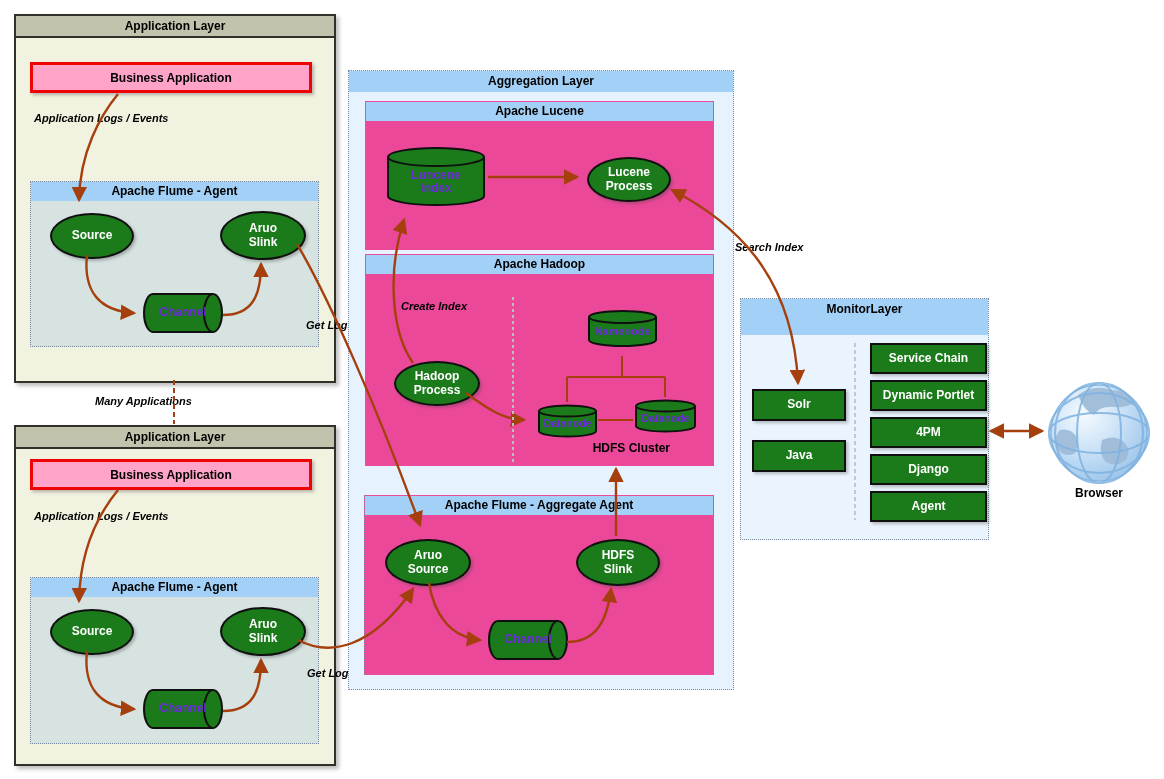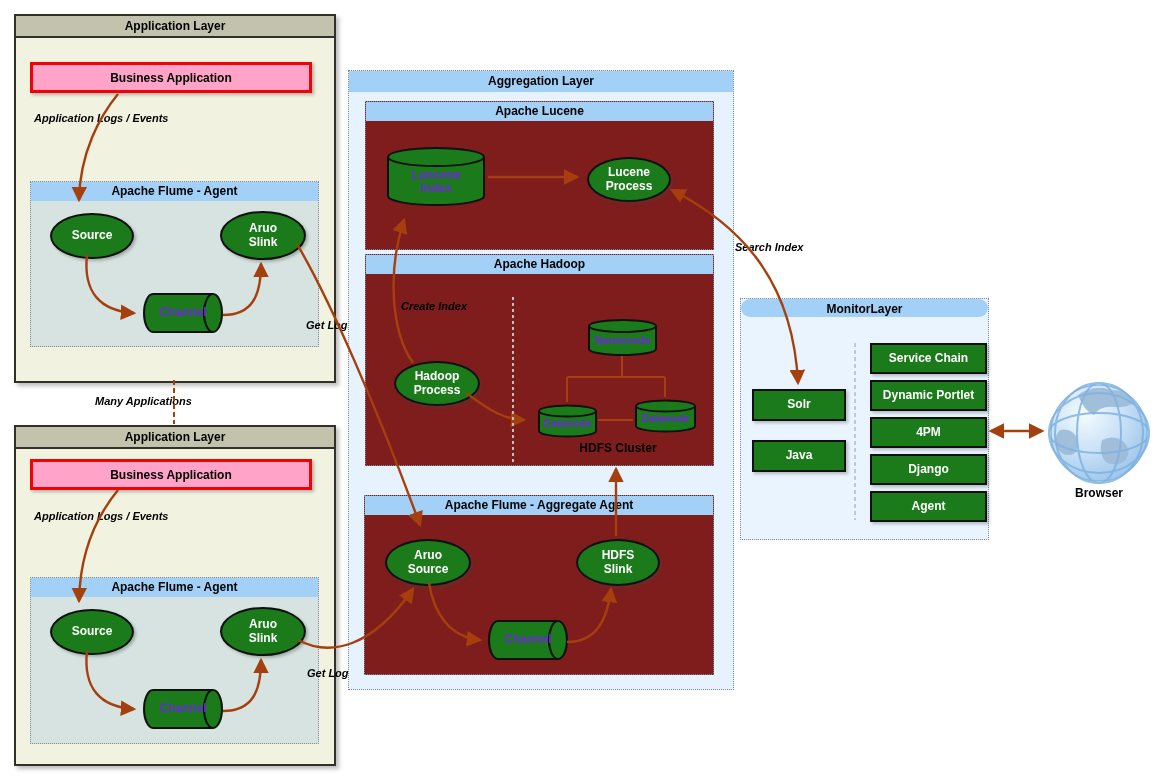--- a/index.html
+++ b/index.html
@@ -7,21 +7,21 @@
 
   
   .layer{position:absolute;background:#f2f2e0;border:2px solid #31312a;box-shadow:3px 3px 4px rgba(110,110,110,.45);}
   .layer .hd{height:20px;background:#c3c3ad;border-bottom:2px solid #31312a;text-align:center;font-weight:bold;font-size:12px;line-height:20px;color:#000;}
 
   
   .dotted{position:absolute;border:1px dotted #7a8aa0;}
   .dotted .hd{height:19px;background:#a3d0f7;text-align:center;font-weight:bold;font-size:12px;line-height:19px;color:#000;}
   .agg-bg{background:#e6f2fd;}
   .mon-bg{background:#eaf4fe;}
-  .blue-bg{background:#7f1d1d;}
+  .blue-bg{background:#ec4899;}
   .teal-bg{background:#d6e3e0;}
 
   .biz{position:absolute;background:#ffa3c9;border:3px solid #ee0404;display:flex;align-items:center;justify-content:center;font-weight:bold;font-size:12px;color:#000;box-shadow:2px 2px 3px rgba(120,120,120,.5);}
 
   .gbox{position:absolute;background:#1b7b1b;border:2px solid #101010;color:#fff;font-weight:bold;font-size:12px;display:flex;align-items:center;justify-content:center;text-align:center;line-height:1.1;box-shadow:2px 2px 3px rgba(70,70,70,.35);}
   .ellipse{border-radius:50%;}
 
   .cyl{position:absolute;}
   .cyl .lbl{position:absolute;left:0;right:0;top:0;bottom:0;display:flex;align-items:center;justify-content:center;color:#6d28d9;font-weight:bold;font-size:12px;text-align:center;line-height:1.1;}
   .cyl.vert .lbl{padding-top:10px;}
@@ -117,21 +117,21 @@
     <span style="width:56px;">Lucene Process</span>
   </div>
 
   <div class="dotted blue-bg" style="left:365px;top:254px;width:347px;height:210px;">
     <div class="hd">Apache Hadoop</div>
   </div>
   <div class="flabel" style="left:401px;top:300px;">Create Index</div>
   <div class="gbox ellipse" style="left:394px;top:361px;width:82px;height:41px;">
     <span style="width:58px;">Hadoop Process</span>
   </div>
-  <div class="cyl vert" style="left:587px;top:319px;width:71px;height:37px;">
+  <div class="cyl vert" style="left:587px;top:310px;width:71px;height:37px;">
     <svg width="71" height="37">
       <ellipse cx="35.5" cy="30" rx="33.5" ry="6" fill="#1b7b1b" stroke="#101010" stroke-width="2"></ellipse>
       <rect x="2" y="7" width="67" height="23" fill="#1b7b1b"></rect>
       <line x1="2" y1="7" x2="2" y2="30" stroke="#101010" stroke-width="2"></line>
       <line x1="69" y1="7" x2="69" y2="30" stroke="#101010" stroke-width="2"></line>
       <ellipse cx="35.5" cy="7" rx="33.5" ry="6" fill="#1b7b1b" stroke="#101010" stroke-width="2"></ellipse>
     </svg>
     <div class="lbl" style="padding-top:6px;font-size:11px;">Namenode</div>
   </div>
   <div class="cyl vert" style="left:537px;top:404px;width:61px;height:34px;">
@@ -147,21 +147,21 @@
   <div class="cyl vert" style="left:634px;top:399px;width:63px;height:34px;">
     <svg width="63" height="34">
       <ellipse cx="31.5" cy="27" rx="29.5" ry="5.5" fill="#1b7b1b" stroke="#101010" stroke-width="2"></ellipse>
       <rect x="2" y="7" width="59" height="20" fill="#1b7b1b"></rect>
       <line x1="2" y1="7" x2="2" y2="27" stroke="#101010" stroke-width="2"></line>
       <line x1="61" y1="7" x2="61" y2="27" stroke="#101010" stroke-width="2"></line>
       <ellipse cx="31.5" cy="7" rx="29.5" ry="5.5" fill="#1b7b1b" stroke="#101010" stroke-width="2"></ellipse>
     </svg>
     <div class="lbl" style="padding-top:5px;font-size:10.5px;">Datanode</div>
   </div>
-  <div class="clabel" style="left:566px;top:441px;width:104px;">HDFS Cluster</div>
+  <div class="clabel" style="left:566px;top:441px;width:104px;text-align:right;">HDFS Cluster</div>
 
   <div class="dotted blue-bg" style="left:364px;top:495px;width:348px;height:178px;">
     <div class="hd">Apache Flume - Aggregate Agent</div>
   </div>
   <div class="gbox ellipse" style="left:576px;top:539px;width:80px;height:43px;">
     <span style="width:48px;">HDFS Slink</span>
   </div>
   <div class="gbox ellipse" style="left:385px;top:539px;width:82px;height:43px;">
     <span style="width:56px;">Aruo Source</span>
   </div>
@@ -172,21 +172,21 @@
       <line x1="10" y1="2" x2="70" y2="2" stroke="#101010" stroke-width="2"></line>
       <line x1="10" y1="40" x2="70" y2="40" stroke="#101010" stroke-width="2"></line>
       <ellipse cx="70" cy="21" rx="9" ry="19" fill="#1b7b1b" stroke="#101010" stroke-width="2"></ellipse>
     </svg>
     <div class="lbl">Channel</div>
   </div>
 
   <div class="flabel" style="left:735px;top:241px;">Search Index</div>
 
   <div class="dotted mon-bg" style="left:740px;top:298px;width:247px;height:240px;">
-    <div class="hd" style="height:18px;line-height:20px;border-radius:10px;">MonitorLayer</div>
+    <div class="hd" style="height:36px;line-height:20px;">MonitorLayer</div>
   </div>
   <div class="gbox" style="left:752px;top:389px;width:90px;height:28px;">
     <span>Solr</span>
   </div>
   <div class="gbox" style="left:752px;top:440px;width:90px;height:28px;">
     <span>Java</span>
   </div>
   <div class="gbox" style="left:870px;top:343px;width:113px;height:27px;">
     <span>Service Chain</span>
   </div>

